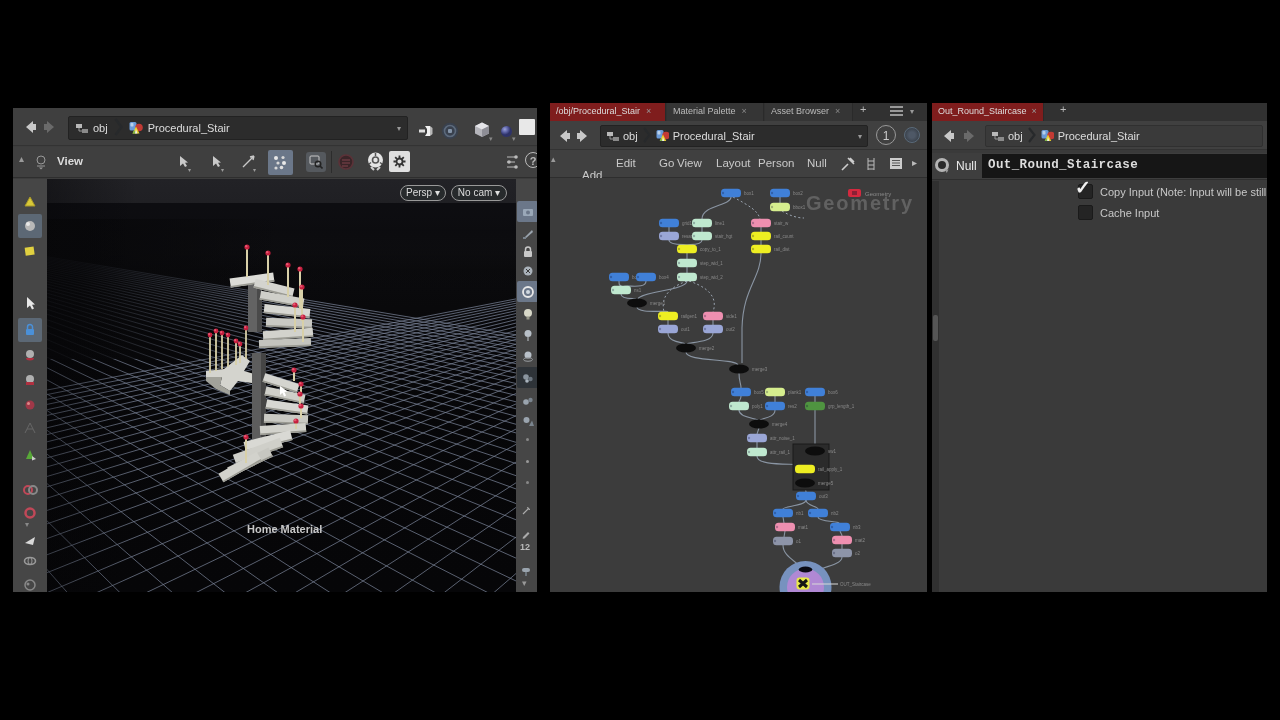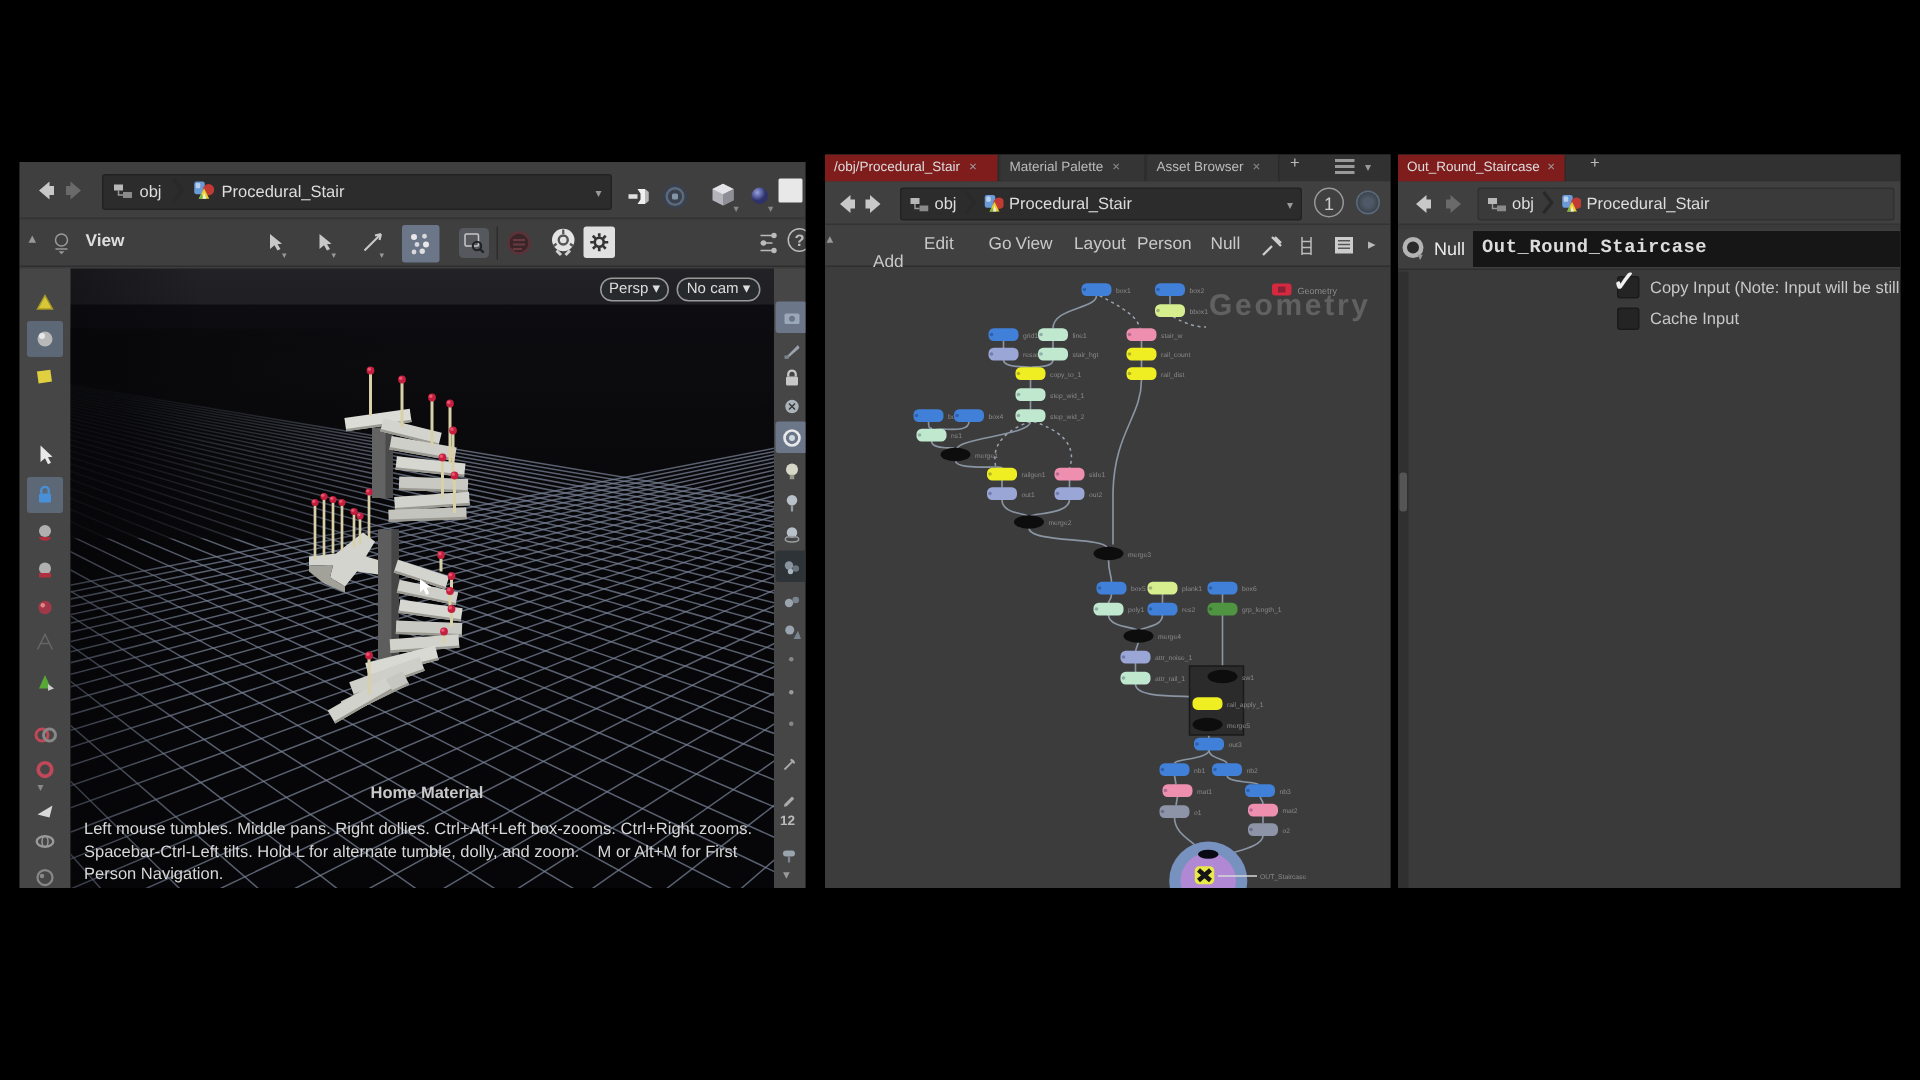--- a/index.html
+++ b/index.html
@@ -406,21 +406,20 @@
           <rect x="-22.0" y="3.4" width="44" height="1.6" fill="#9a9a92"></rect>
         </g>
         <rect x="198.0" y="258" width="2.0" height="26" fill="#d8d0a8"></rect>
         <circle cx="199" cy="258" r="2.6" fill="#c41f3e"></circle>
         <circle cx="198.2" cy="257.2" r="1.1700000000000002" fill="#e85570"></circle>
         <path d="M233,207 l0,9 l2.4,-2.2 l1.7,3.8 l2,-1 l-1.7,-3.7 l3.2,-0.4 Z" fill="#fff"></path>
       </svg>
       <div class="pill" style="left:353px;top:6px;width:46px">Persp ▾</div>
       <div class="pill" style="left:404px;top:6px;width:56px">No cam ▾</div>
       <div class="vp-text" style="left:200px;top:344px;font-weight:bold;color:#c8c8c8">Home Material</div>
-      <div class="vp-text" style="left:9px;top:367px;width:460px;line-height:15px;color:#d8d8d8;white-space:nowrap">Left mouse tumbles. Middle pans. Right dollies. Ctrl+Alt+Left box-zooms. Ctrl+Right zooms.<br>Spacebar-Ctrl-Left tilts. Hold L for alternate tumble, dolly, and zoom.&nbsp;&nbsp;&nbsp;&nbsp;M or Alt+M for First<br>Person Navigation.</div>
     </div>
     <div class="abs" style="left:503px;top:71px;width:21px;bottom:0;background:#464646"></div>
     <div class="abs" style="left:504px;top:93px;width:21px;height:21px;background:#6b7789;border-radius:2px"></div>
     <div class="abs" style="left:508px;top:97px"><svg width="14" height="14" style="" viewBox="0 0 14 14">
         <rect x="2" y="4" width="10" height="7" rx="1" fill="#9aa8b8"></rect>
         <circle cx="7" cy="7.5" r="2" fill="#6b7789"></circle>
       </svg></div>
     <div class="abs" style="left:508px;top:119px"><svg width="14" height="14" style="" viewBox="0 0 14 14">
         <path d="M2,12 L11,3 L12,5 L4,12 Z" fill="#9aa4ae"></path>
         <rect x="2" y="10" width="3" height="2" fill="#7a848e"></rect>

